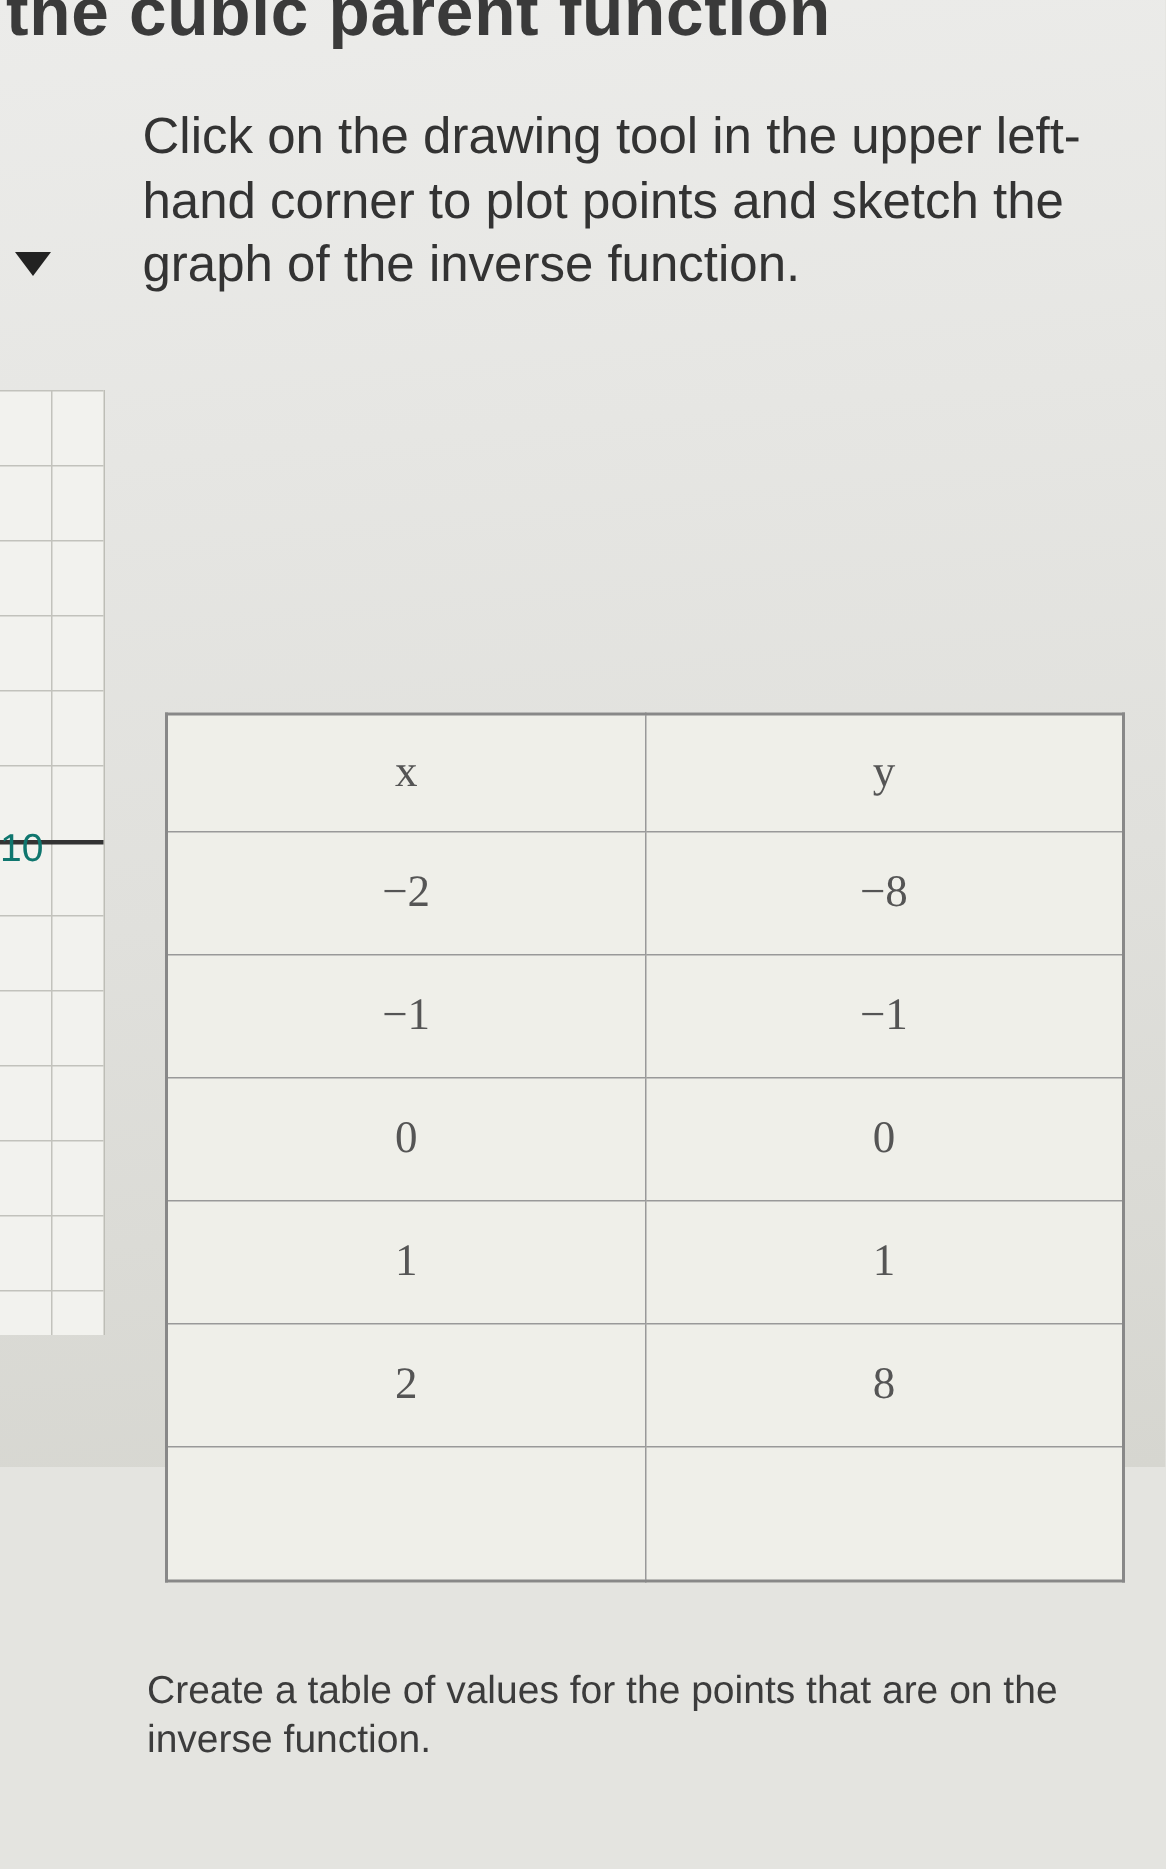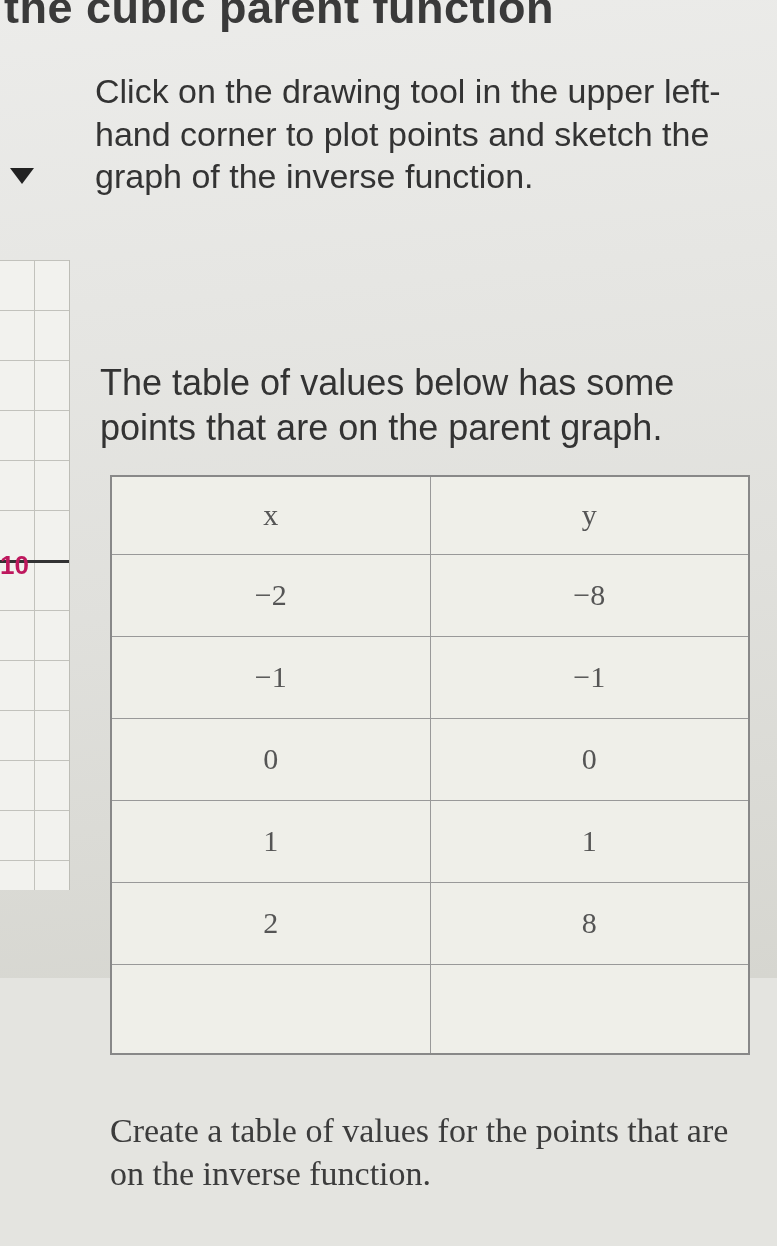--- a/index.html
+++ b/index.html
@@ -69,22 +69,22 @@
     position: absolute;
     height: 3px;
     left: 0; right: 0;
     background: #333;
   }
   .axis-label-10 {
     position: absolute;
     top: 290px;
     left: 0;
     font-size: 26px;
-    font-weight: 700;
-    color: #be185d;
+    font-weight: 400;
+    color: #0f766e;
   }
   .table-intro {
     position: absolute;
     top: 360px;
     left: 100px;
     right: 10px;
     font-size: 36px;
     line-height: 1.25;
     color: #333;
   }
@@ -107,26 +107,25 @@
   }
   .xy-table th {
     font-weight: 400;
     font-style: normal;
     height: 78px;
   }
   .xy-table .empty-row td { height: 90px; }
   .footer-text {
     position: absolute;
     top: 1110px;
-    left: 110px;
+    left: 98px;
     right: 20px;
-    font-size: 34px;
+    font-size: 26px;
     line-height: 1.25;
     color: #3c3c3c;
-    font-family: Liberation Serif, serif;
   }
 </style>
 </head>
 <body>
 
 <div class="page">
 
   <div class="title-cut">the cubic parent function</div>
 
   <div class="dropdown-arrow"></div>
@@ -146,21 +145,20 @@
       <div class="hline" style="top:350px;"></div>
       <div class="hline" style="top:400px;"></div>
       <div class="hline" style="top:450px;"></div>
       <div class="hline" style="top:500px;"></div>
       <div class="hline" style="top:550px;"></div>
       <div class="hline" style="top:600px;"></div>
     </div>
     <div class="axis-label-10">10</div>
   </div>
 
-  <div class="table-intro">The table of values below has some points that are on the parent graph.</div>
 
   <table class="xy-table">
     <thead>
       <tr>
         <th>x</th>
         <th>y</th>
       </tr>
     </thead>
     <tbody>
       <tr>

